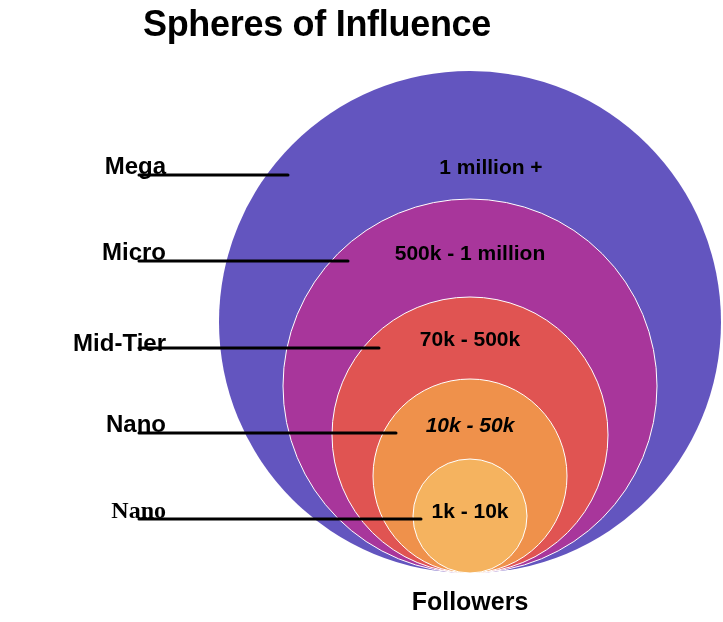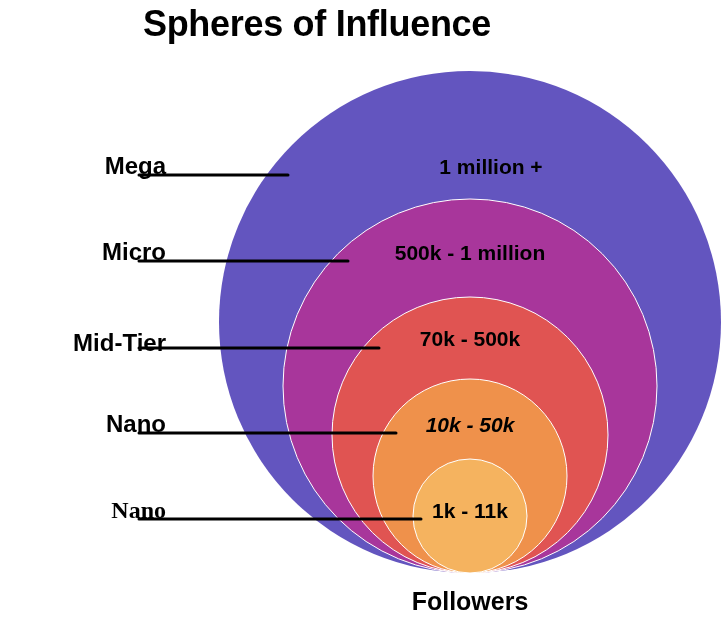--- a/index.html
+++ b/index.html
@@ -39,15 +39,15 @@
 <div class="tier-label" style="left:0px; top:152px;">Mega</div>
 <div class="tier-label" style="left:0px; top:238px;">Micro</div>
 <div class="tier-label" style="left:0px; top:329px;">Mid-Tier</div>
 <div class="tier-label" style="left:0px; top:410px;">Nano</div>
 <div class="tier-label" style="left:0px; top:496px;font-family:Liberation Serif, serif;">Nano</div>
 
 <div class="ring-label" style="left:371px; top:154px;">1 million +</div>
 <div class="ring-label" style="left:350px; top:240px;">500k - 1 million</div>
 <div class="ring-label" style="left:350px; top:326px;">70k - 500k</div>
 <div class="ring-label" style="left:350px; top:412px;font-style:italic;">10k - 50k</div>
-<div class="ring-label" style="left:350px; top:498px;">1k - 11k</div>
+<div class="ring-label" style="left:350px; top:498px;">1k - 10k</div>
 
 <div class="axis-label">Followers</div>
 
 </body></html>

